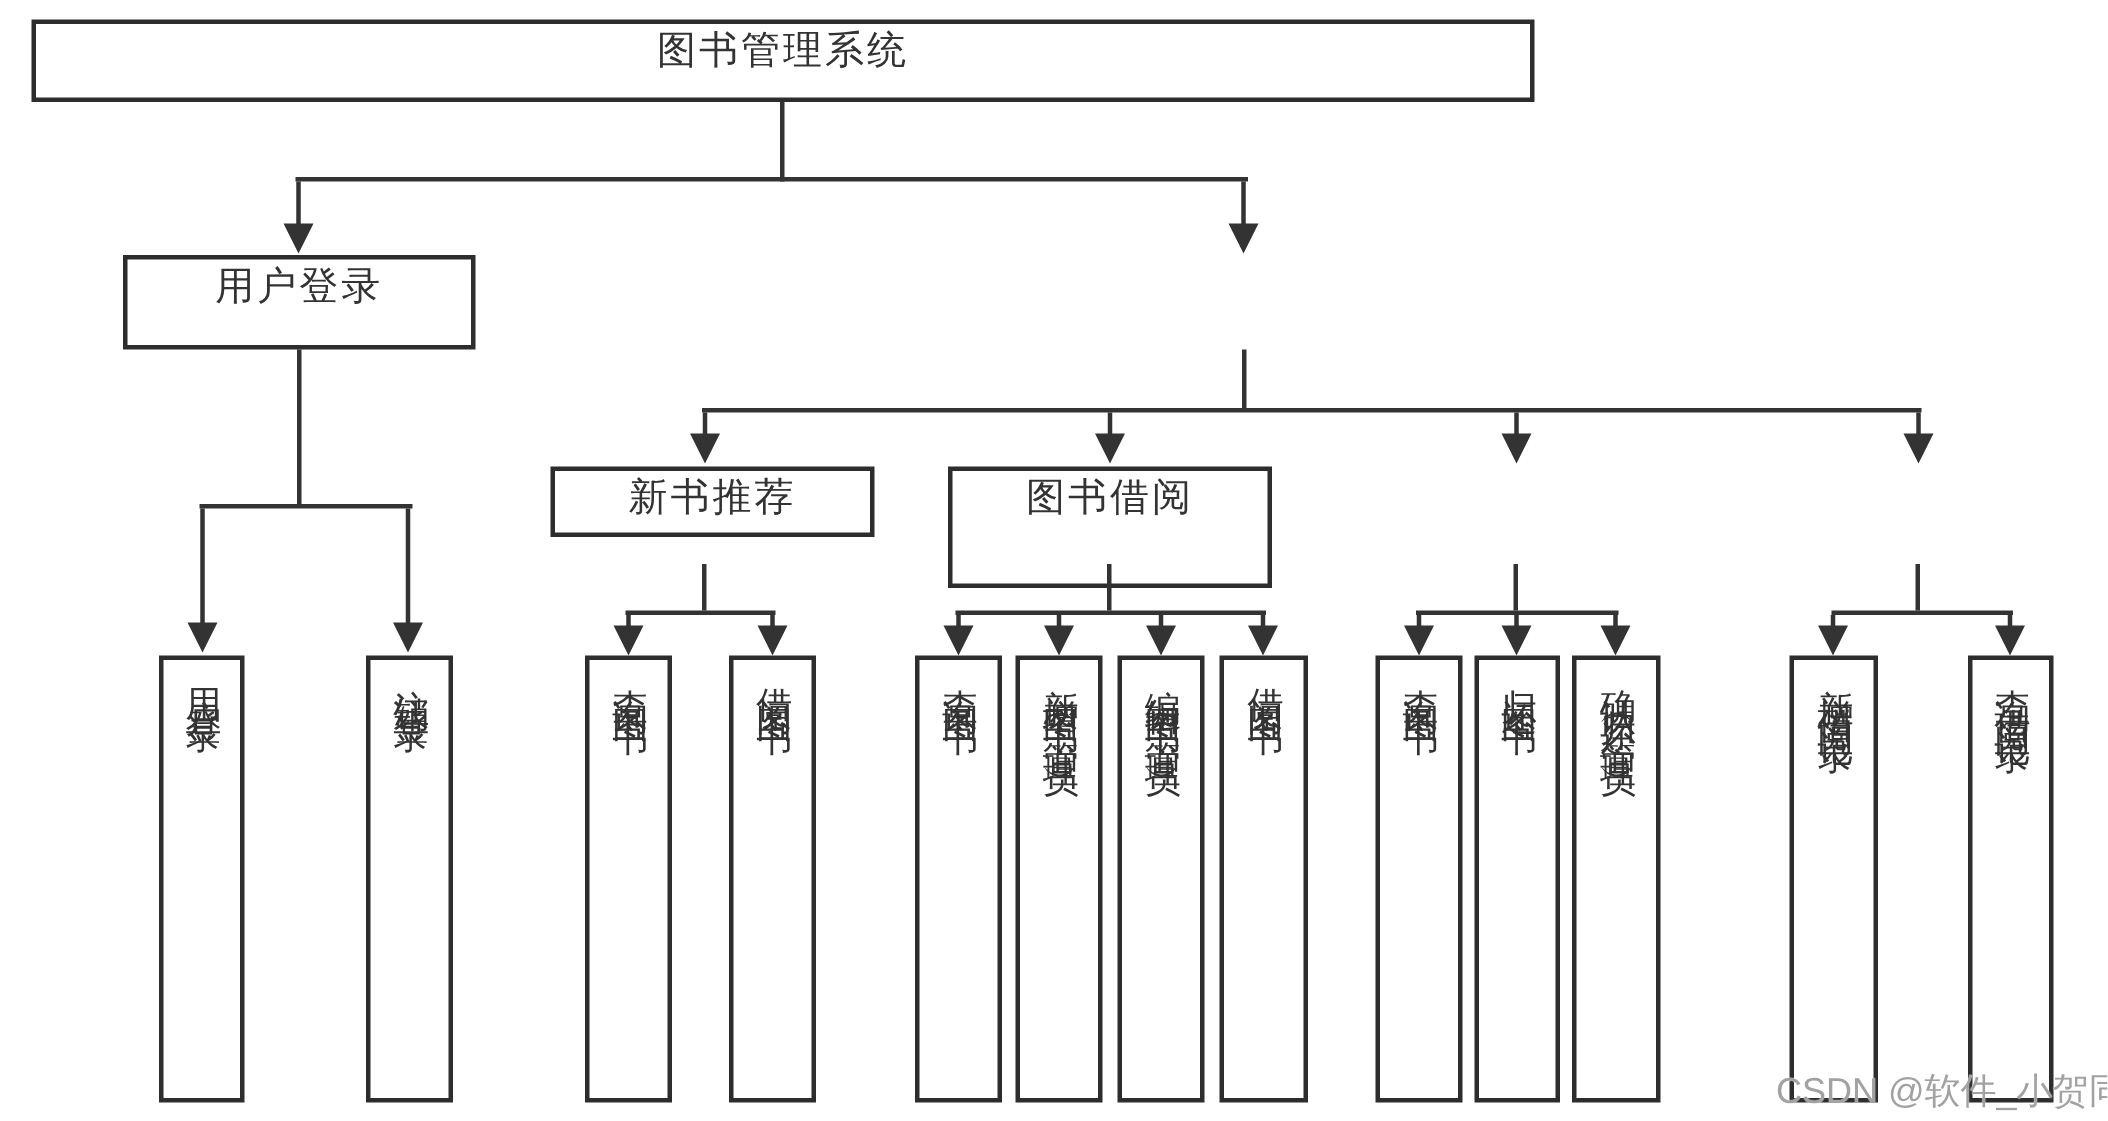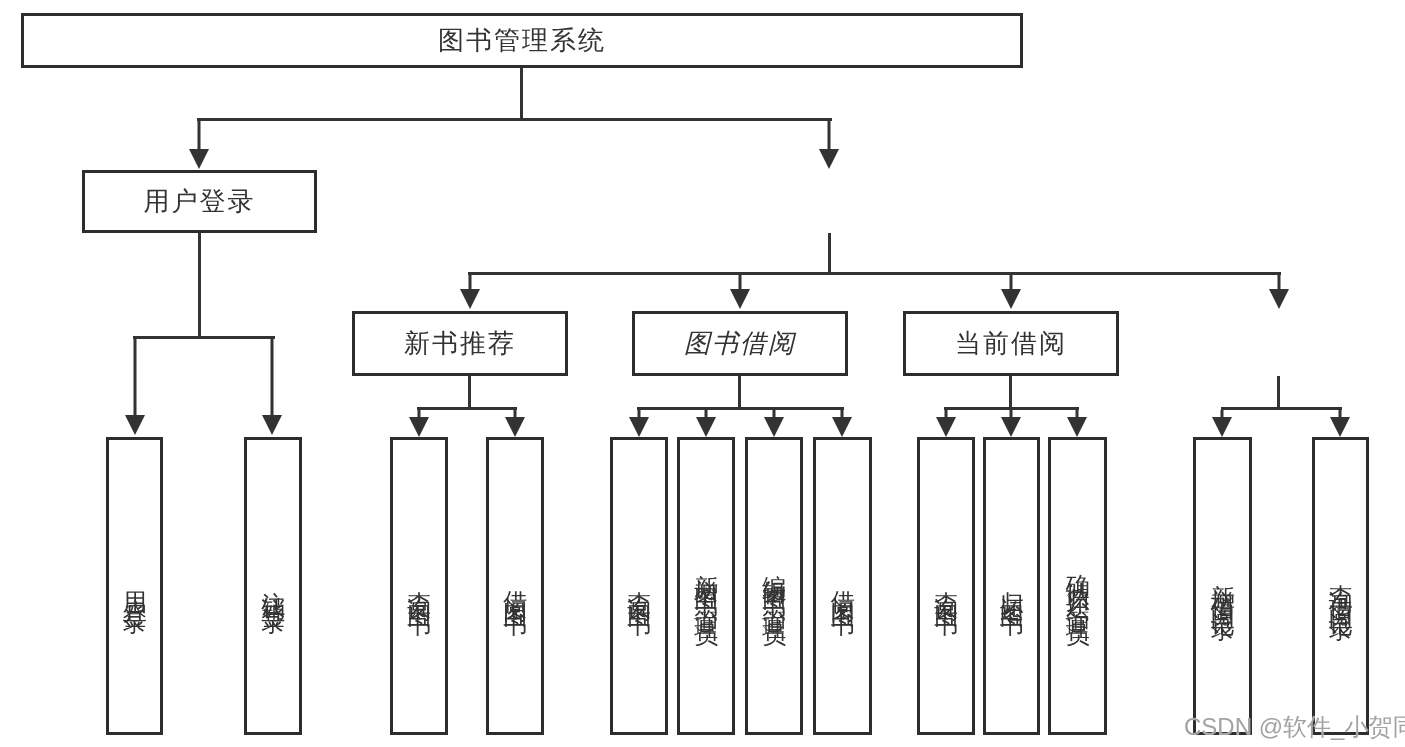--- a/index.html
+++ b/index.html
@@ -15,21 +15,21 @@
     background: #ffffff;
     overflow: hidden;
   }
   
   .node {
     position: absolute;
     box-sizing: border-box;
     border: 3px solid #2d2d2d;
     background: #ffffff;
     display: flex;
-    align-items: center;
+    align-items: flex-start;
     justify-content: center;
     color: #333333;
   }
   .hlabel {
     font-size: 26px;
     letter-spacing: 2px;
     white-space: nowrap;
   }
   .vtext {
     writing-mode: vertical-rl;
@@ -100,28 +100,25 @@
   <div class="arrow" style="left:135px;top:339px;height:96px;"></div>
   <div class="arrow" style="left:272px;top:339px;height:96px;"></div>
 
   <div class="vl" style="left:828px;top:233px;height:39px;"></div>
   <div class="hl" style="left:468px;top:272px;width:813px;"></div>
   <div class="arrow" style="left:470px;top:275px;height:34px;"></div>
   <div class="arrow" style="left:740px;top:275px;height:34px;"></div>
   <div class="arrow" style="left:1011px;top:275px;height:34px;"></div>
   <div class="arrow" style="left:1279px;top:275px;height:34px;"></div>
 
-  <div class="node" style="left:352px;top:311px;width:216px;height:65px;">
+  <div class="node" style="left:367px;top:311px;width:216px;height:47px;">
     <span class="hlabel">新书推荐</span>
   </div>
-  <div class="node" style="left:632px;top:311px;width:216px;height:65px;font-style:italic;">
+  <div class="node" style="left:632px;top:311px;width:216px;height:81px;">
     <span class="hlabel">图书借阅</span>
-  </div>
-  <div class="node" style="left:903px;top:311px;width:216px;height:65px;">
-    <span class="hlabel">当前借阅</span>
   </div>
 
   <div class="vl" style="left:468px;top:376px;height:31px;"></div>
   <div class="hl" style="left:417px;top:407px;width:100px;"></div>
   <div class="arrow" style="left:419px;top:410px;height:27px;"></div>
   <div class="arrow" style="left:515px;top:410px;height:27px;"></div>
 
   <div class="vl" style="left:738px;top:376px;height:31px;"></div>
   <div class="hl" style="left:637px;top:407px;width:207px;"></div>
   <div class="arrow" style="left:639px;top:410px;height:27px;"></div>

